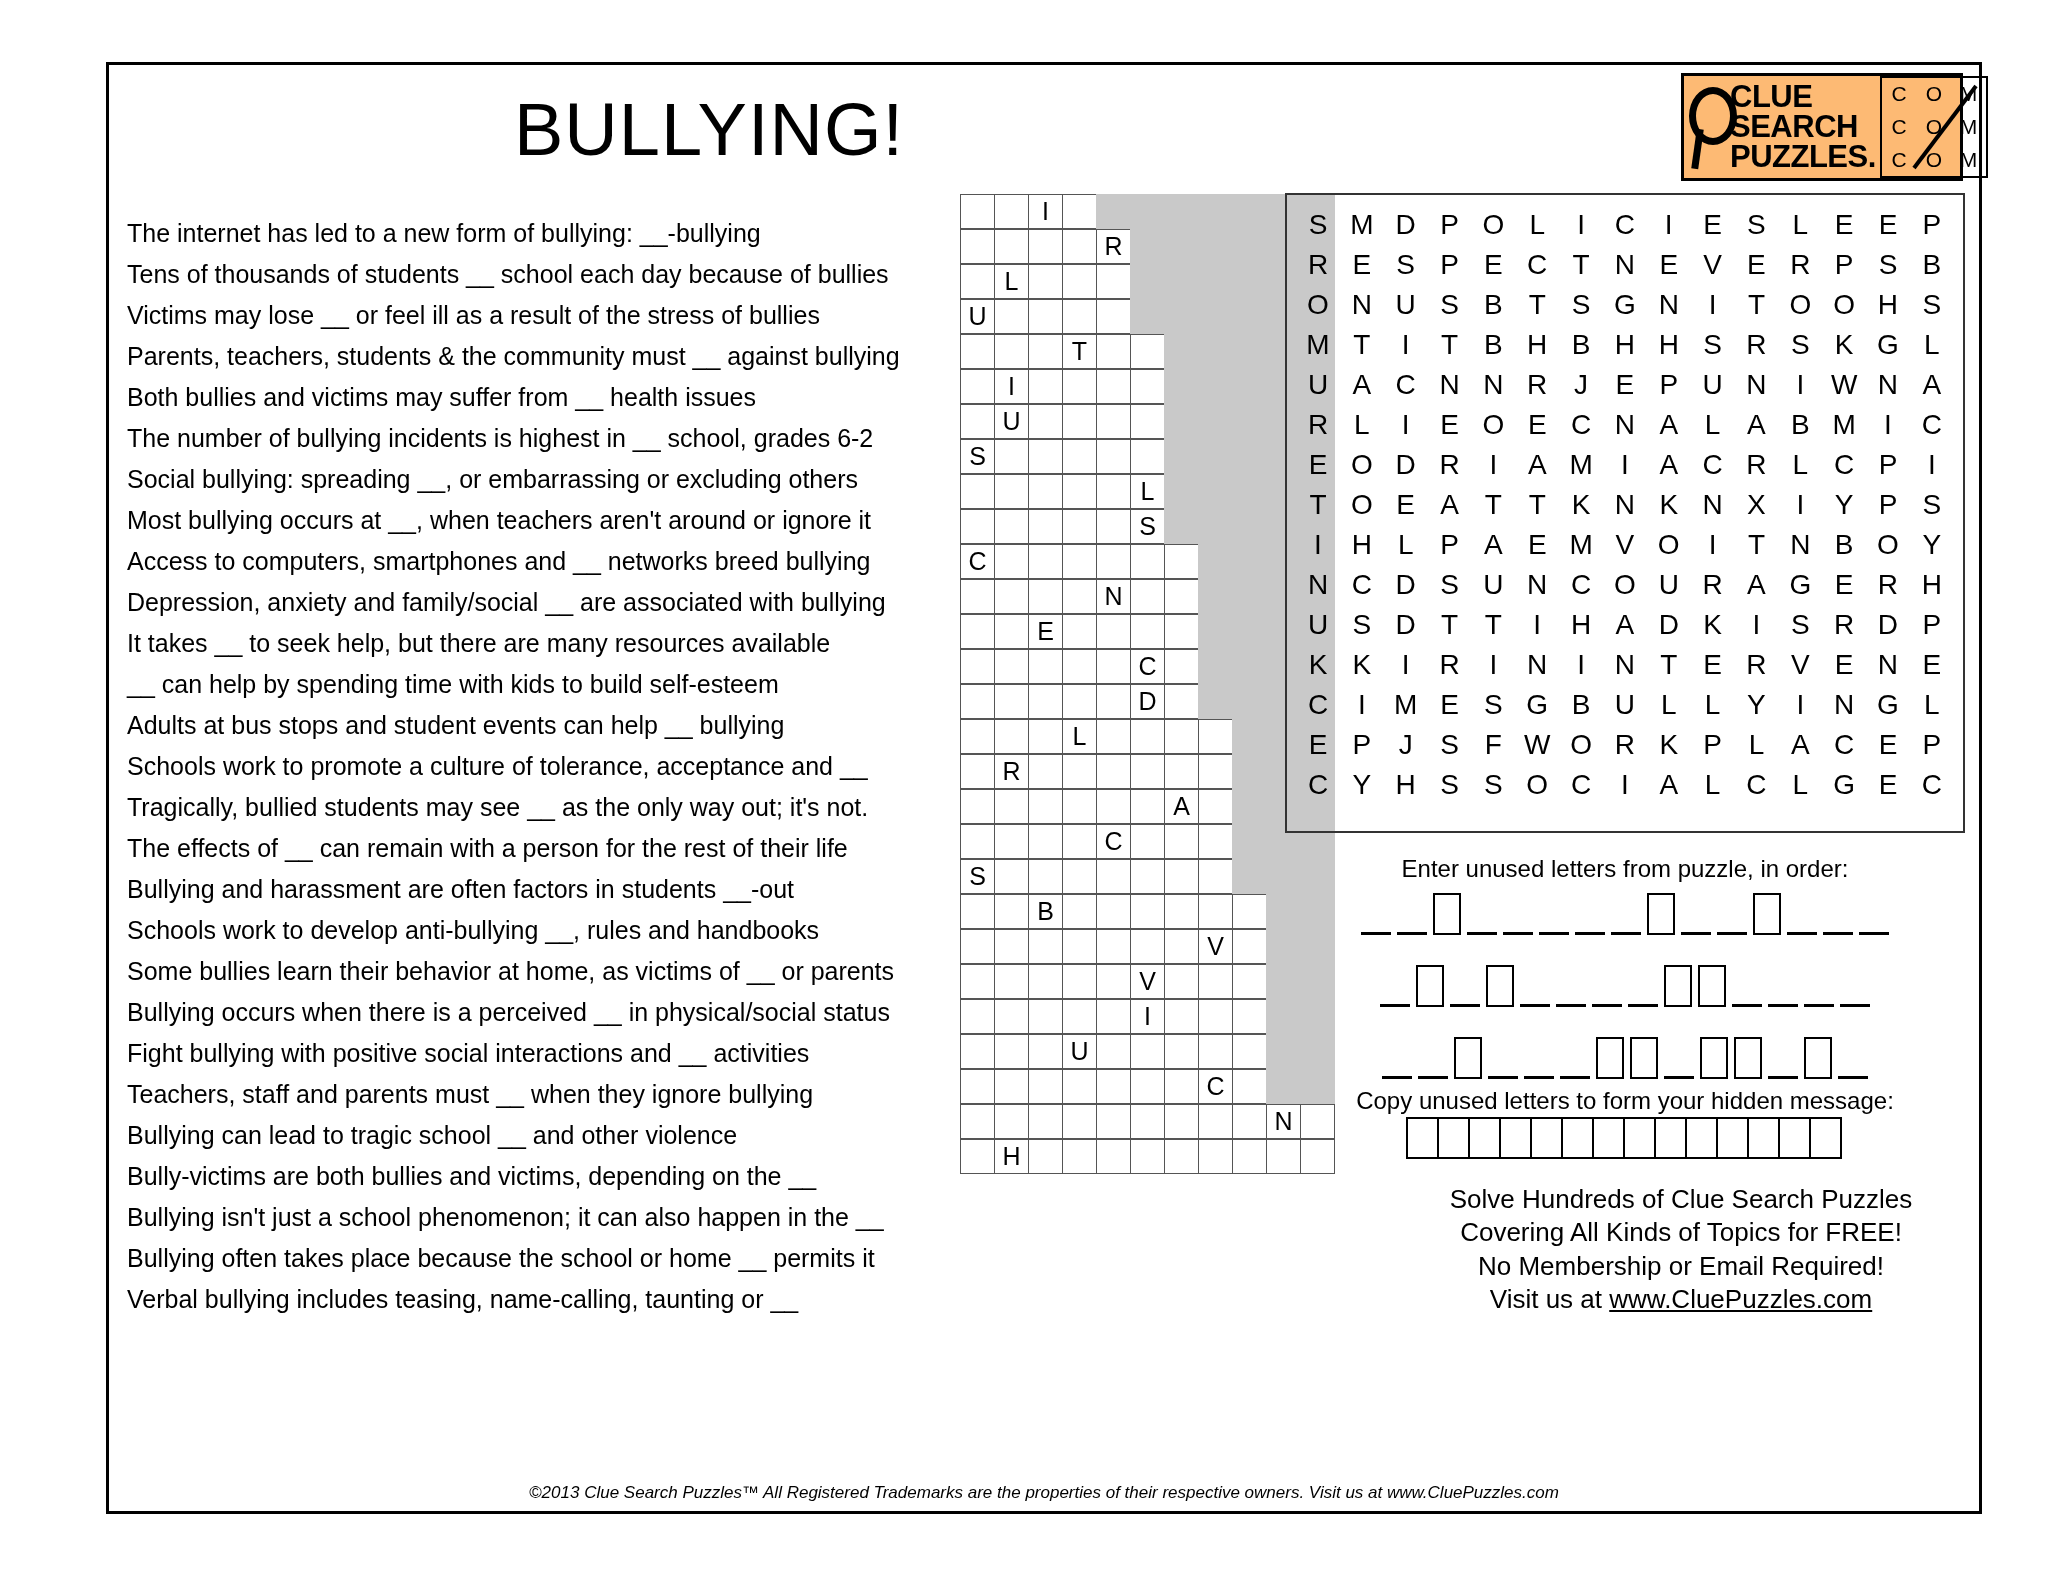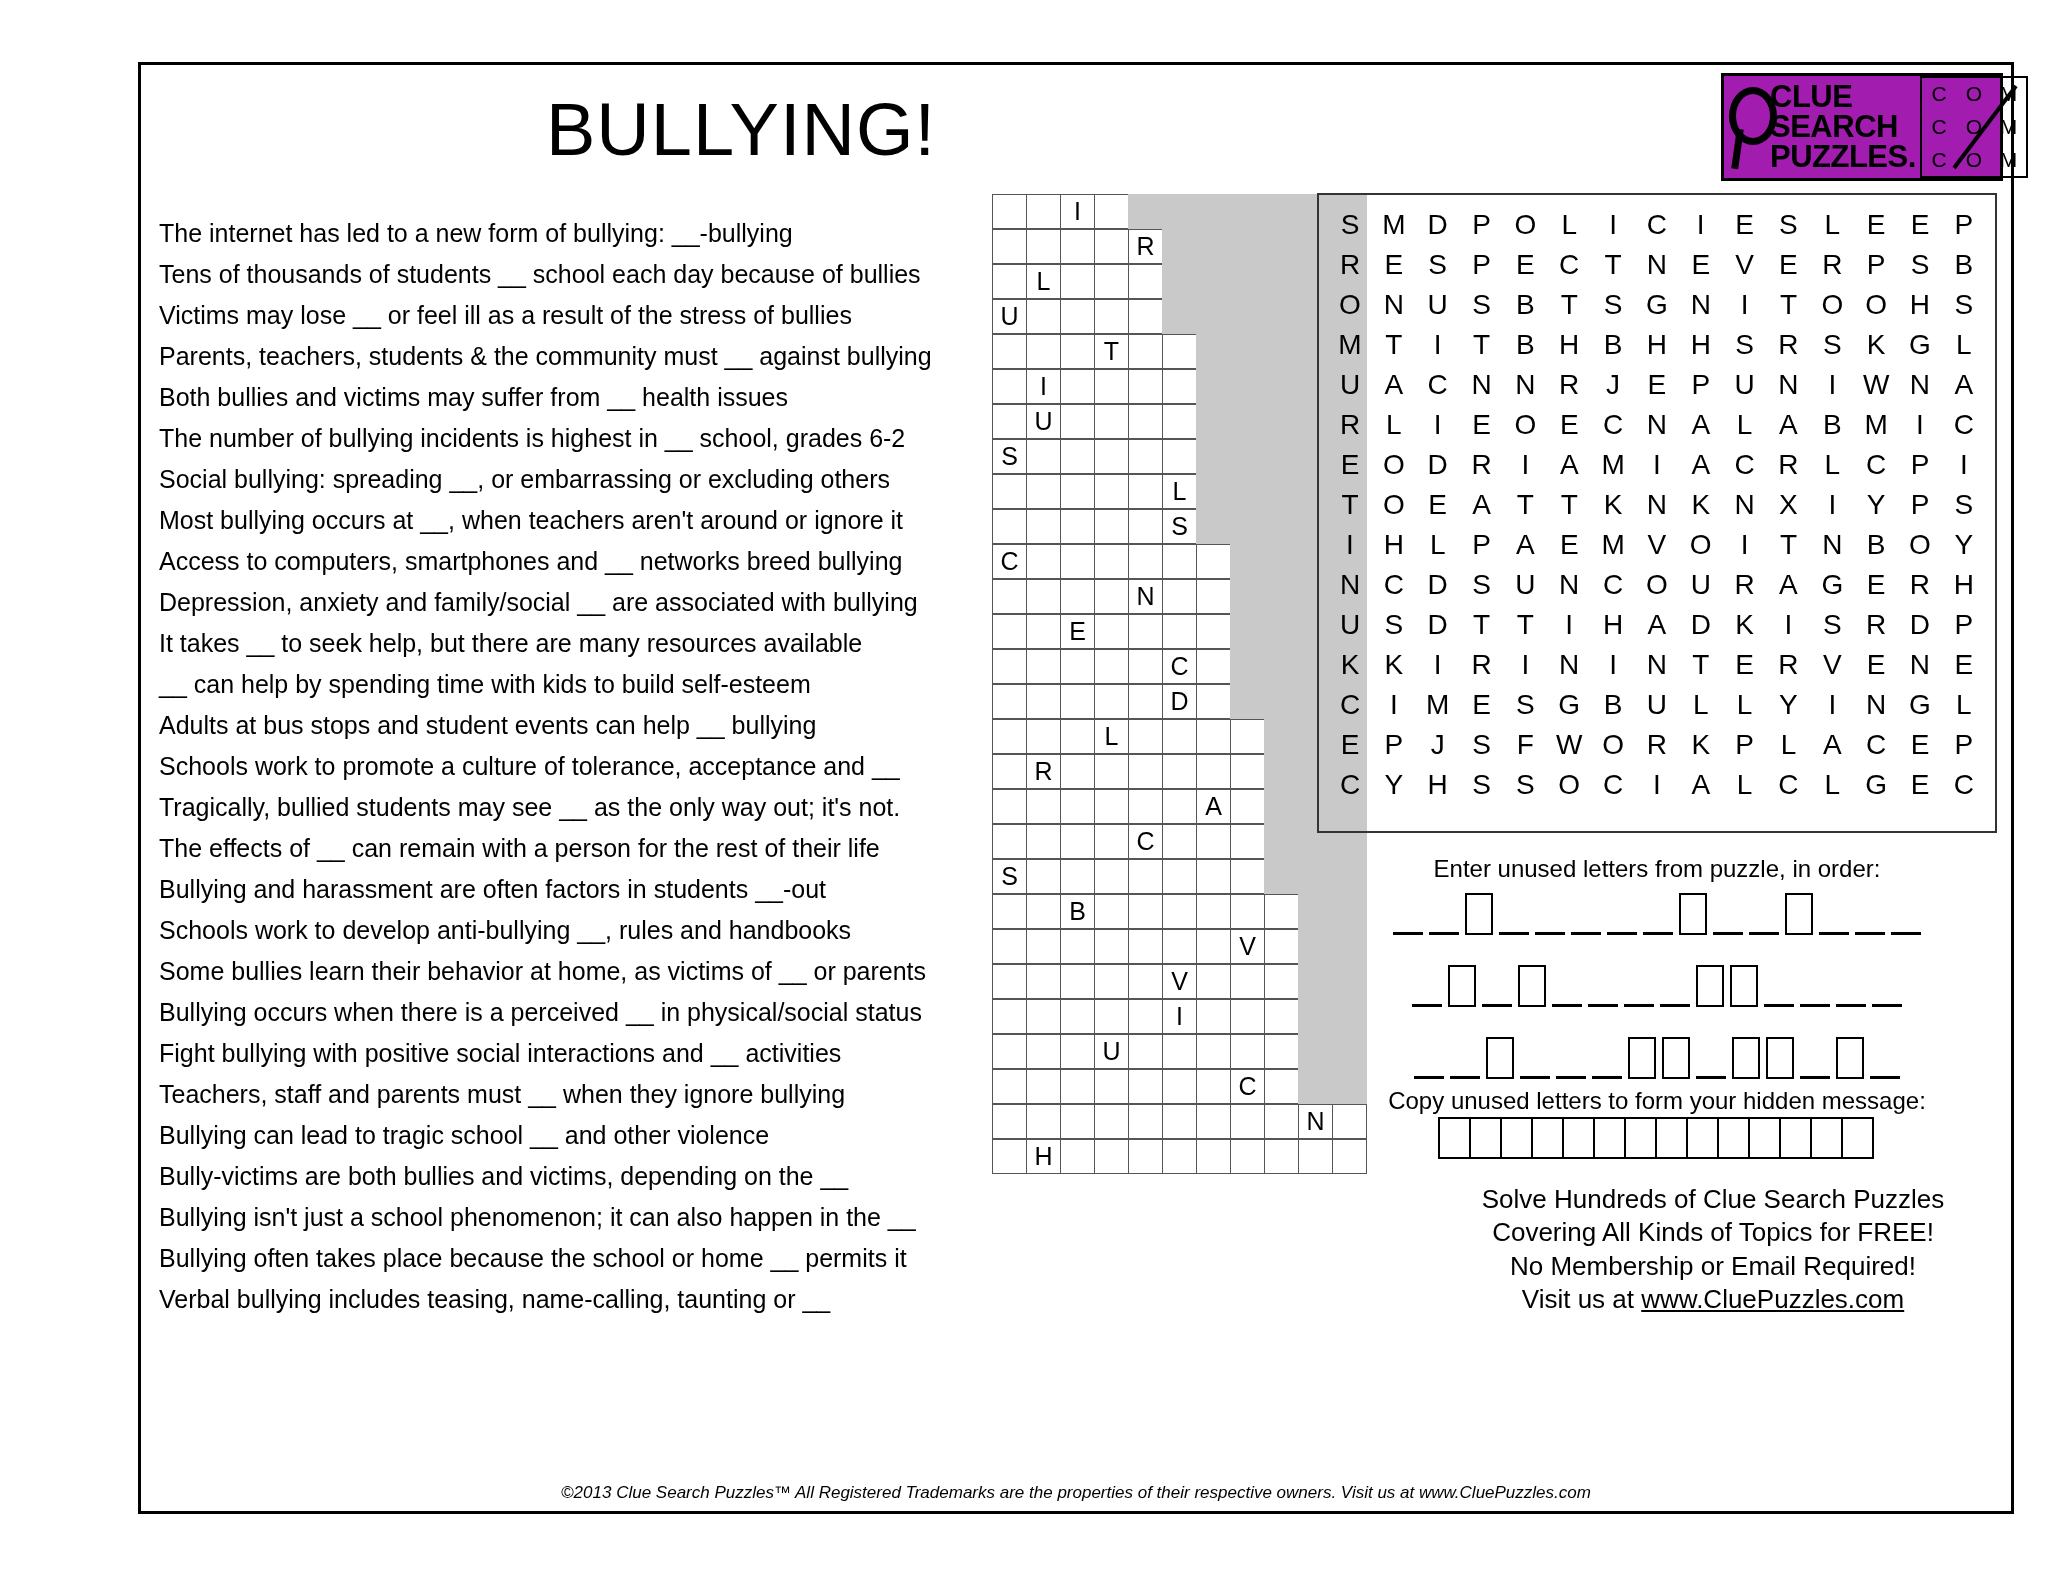--- a/index.html
+++ b/index.html
@@ -1,20 +1,20 @@
 <!DOCTYPE html>
 <html><head>
 <meta charset="utf-8">
 <style>
   html,body{margin:0;padding:0;background:#fff;}
   body{width:2048px;height:1583px;font-family:"Liberation Sans",sans-serif;color:#000;}
-  .page{position:absolute;left:106px;top:62px;width:1876px;height:1452px;border:3px solid #000;background:#fff;box-sizing:border-box;margin-left:32px;}
+  .page{position:absolute;left:106px;top:62px;width:1876px;height:1452px;border:3px solid #000;background:#fff;box-sizing:border-box;}
   .title{position:absolute;left:0;top:22px;width:1200px;text-align:center;font-size:74px;letter-spacing:1px;font-weight:400;}
   
-  .logo{position:absolute;right:8px;top:8px;width:282px;height:108px;border:3px solid #000;background:#a21caf;box-sizing:border-box;display:flex;align-items:center;}
+  .logo{position:absolute;right:16px;top:8px;width:282px;height:108px;border:3px solid #000;background:#fdba74;box-sizing:border-box;display:flex;align-items:center;}
   .logo-glass{width:44px;height:96px;position:relative;margin-left:2px;flex:0 0 auto;}
   .logo-glass .lens{position:absolute;left:3px;top:8px;width:34px;height:44px;border:7px solid #000;border-radius:50%;}
   .logo-glass .handle{position:absolute;left:8px;top:50px;width:7px;height:40px;background:#000;transform:rotate(8deg);}
   .logo-words{flex:0 0 auto;line-height:0.96;font-weight:700;font-size:31px;letter-spacing:-0.5px;}
   .logo-words div{white-space:nowrap;}
   .com-grid{flex:0 0 auto;margin-left:4px;margin-right:4px;width:104px;height:98px;border:2px solid #000;position:relative;display:grid;grid-template-rows:1fr 1fr 1fr;}
   .com-row{display:grid;grid-template-columns:1fr 1fr 1fr;align-items:center;justify-items:center;font-size:21px;}
   .com-slash{position:absolute;right:6px;top:4px;width:72px;height:90px;pointer-events:none;}
   
   .clues{position:absolute;left:18px;top:148px;width:840px;}

